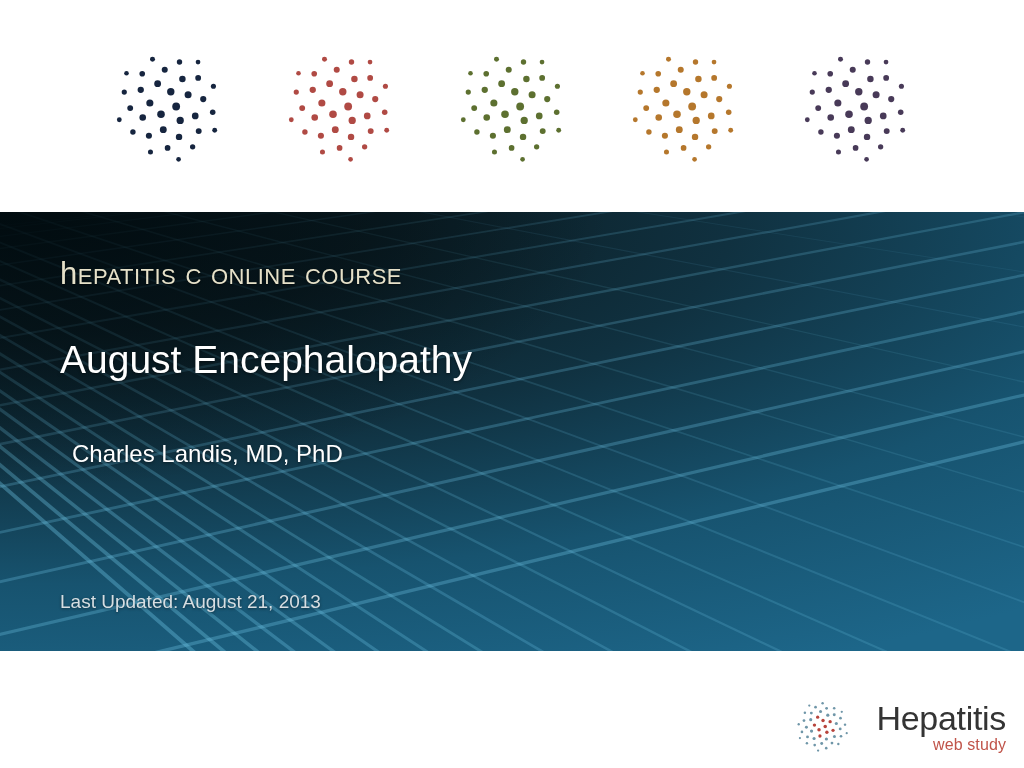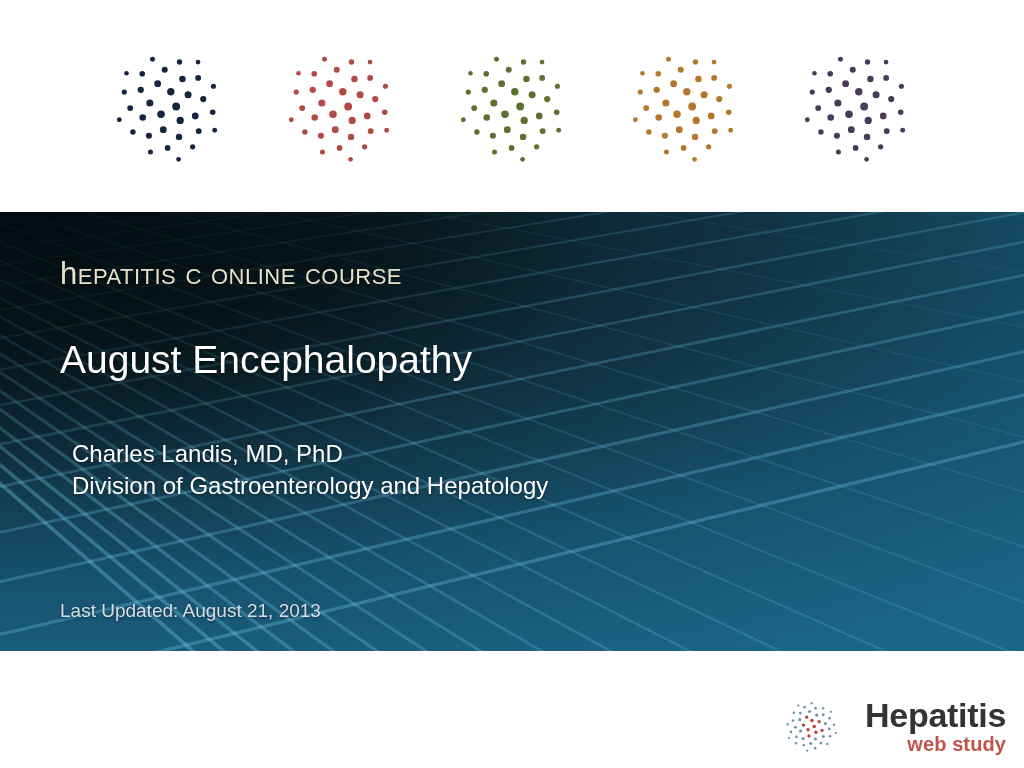--- a/index.html
+++ b/index.html
@@ -81,52 +81,51 @@
     color:#ffffff;
     font-size:24px;
     line-height:32px;
     text-shadow:0 1px 3px rgba(0,0,0,.45);
     margin-left:12px;
   }
   .byline div { white-space:nowrap; }
 
   .updated {
     position:absolute;
-    left:0; top:389px;
+    left:0; top:380px;
     font-size:19px;
     line-height:1;
     color:#d7dee2;
     white-space:nowrap;
     text-shadow:0 1px 3px rgba(0,0,0,.45);
   }
 
   
   .footer {
     position:absolute;
     left:0; top:651px;
     width:1024px; height:117px;
     background:#ffffff;
   }
   .logo {
     position:absolute;
     right:18px; bottom:14px;
     display:flex;
     align-items:center;
     gap:26px;
-    font-weight:bold;
   }
   .logo-mark { width:55px; height:55px; display:block; }
   .logo-words { display:flex; flex-direction:column; line-height:1; }
   .logo-word-1 {
     font-size:34px;
     color:#343434;
     letter-spacing:-.3px;
   }
   .logo-word-2 {
-    font-size:20px;
+    font-size:16px;
     color:#c0544a;
     letter-spacing:.1px;
     margin-top:2px;
     align-self:flex-end;
   }
 </style>
 </head>
 <body>
 
 <div class="slide">
@@ -356,21 +355,20 @@
         <line x1="-40.0" y1="488.0" x2="1064.0" y2="220.0" stroke="#6fc6e6" stroke-width="3.40" stroke-opacity="0.330"></line>
       </svg>
     <div class="hero-vignette"></div>
 
     <div class="hero-content">
       <div class="eyebrow">Hepatitis C Online Course</div>
       <div class="deck-title">August Encephalopathy</div>
 
       <div class="byline">
         <div>Charles Landis, MD, PhD</div>
-        <div>Division of Gastroenterology and Hepatology</div>
       </div>
 
       <div class="updated">Last Updated: August 21, 2013</div>
     </div>
   </div>
 
   <div class="footer">
     <div class="logo">
       <svg class="logo-mark" viewBox="0 0 55 55">
           <circle cx="30.22" cy="27.50" r="1.75" fill="#b8443c"></circle>

